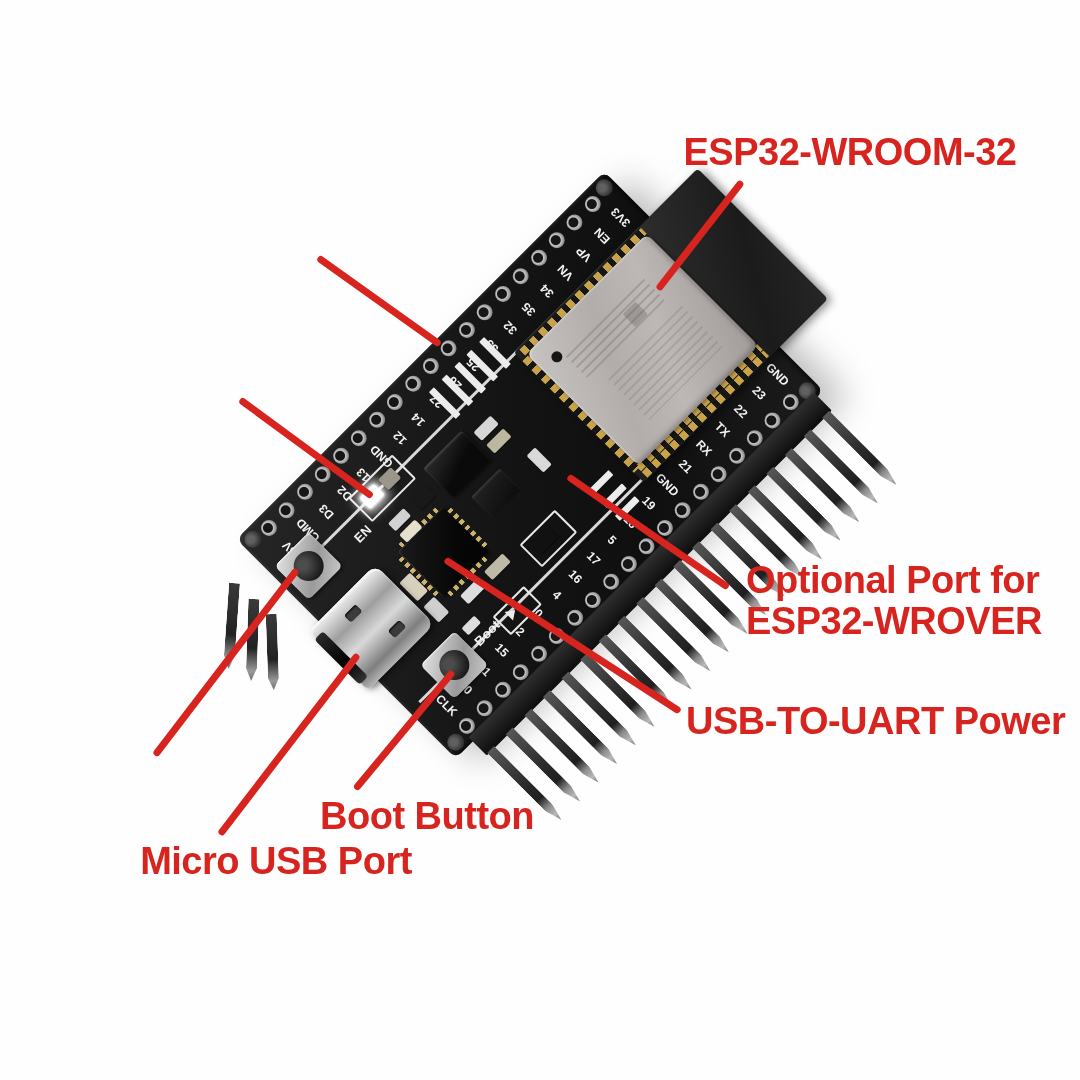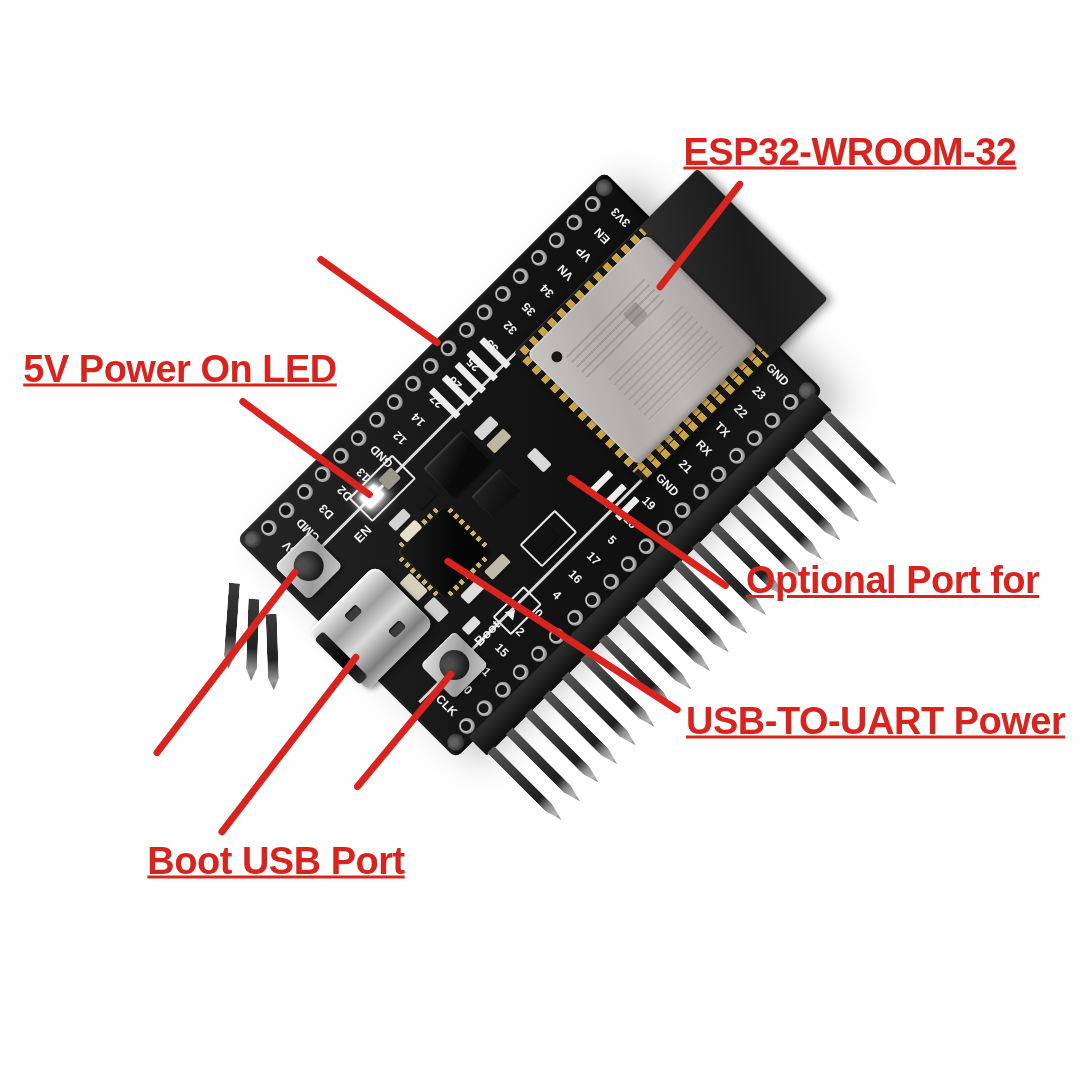--- a/index.html
+++ b/index.html
@@ -8,21 +8,21 @@
     background:#fefefe;
     font-family:"Liberation Sans", sans-serif;
   }
   .stage{position:absolute;inset:0;}
 
   
   .ann-label{
     position:absolute;z-index:5;
     color:var(--annotation-red,#d7241f);
     font-weight:700;font-size:38px;letter-spacing:-0.5px;
-    white-space:nowrap;line-height:41px;text-decoration:underline;
+    white-space:nowrap;line-height:41px;
   }
   .ann-center{transform:translate(-50%,-50%);text-align:center;}
   .ann-left{transform:translateY(-50%);text-align:left;}
   .leader{
     position:absolute;z-index:4;height:7px;border-radius:4px;
     background:var(--annotation-red,#d7241f);
     transform-origin:0 50%;
   }
 
   
@@ -383,19 +383,20 @@
   <div class="leader" style="left:742px;top:178px;width:137px;transform:rotate(127.9deg);"></div>
   <div class="leader" style="left:318px;top:254px;width:150px;transform:rotate(35.5deg);"></div>
   <div class="leader" style="left:240px;top:396px;width:164px;transform:rotate(36.3deg);"></div>
   <div class="leader" style="left:568px;top:473px;width:195px;transform:rotate(34.7deg);"></div>
   <div class="leader" style="left:445px;top:556px;width:280px;transform:rotate(32.9deg);"></div>
   <div class="leader" style="left:297px;top:566px;width:234px;transform:rotate(127.4deg);"></div>
   <div class="leader" style="left:453px;top:668px;width:153px;transform:rotate(129.7deg);"></div>
   <div class="leader" style="left:358px;top:651px;width:227px;transform:rotate(127.5deg);"></div>
 
   <div class="ann-label ann-center" style="left:850px;top:152px;">ESP32-WROOM-32</div>
-  <div class="ann-label ann-center" style="left:180px;top:369px;">5V Power On LED</div>
   <div class="ann-label" style="left:746px;top:560px;">
     <div>Optional Port for</div>
+    <div>ESP32-WROVER</div>
   </div>
   <div class="ann-label ann-left" style="left:686px;top:721px;">USB-TO-UART Power</div>
-  <div class="ann-label ann-center" style="left:276px;top:861px;">Boot USB Port</div>
+  <div class="ann-label ann-center" style="left:427px;top:816px;">Boot Button</div>
+  <div class="ann-label ann-center" style="left:276px;top:861px;">Micro USB Port</div>
 </div>
 
 </body></html>

